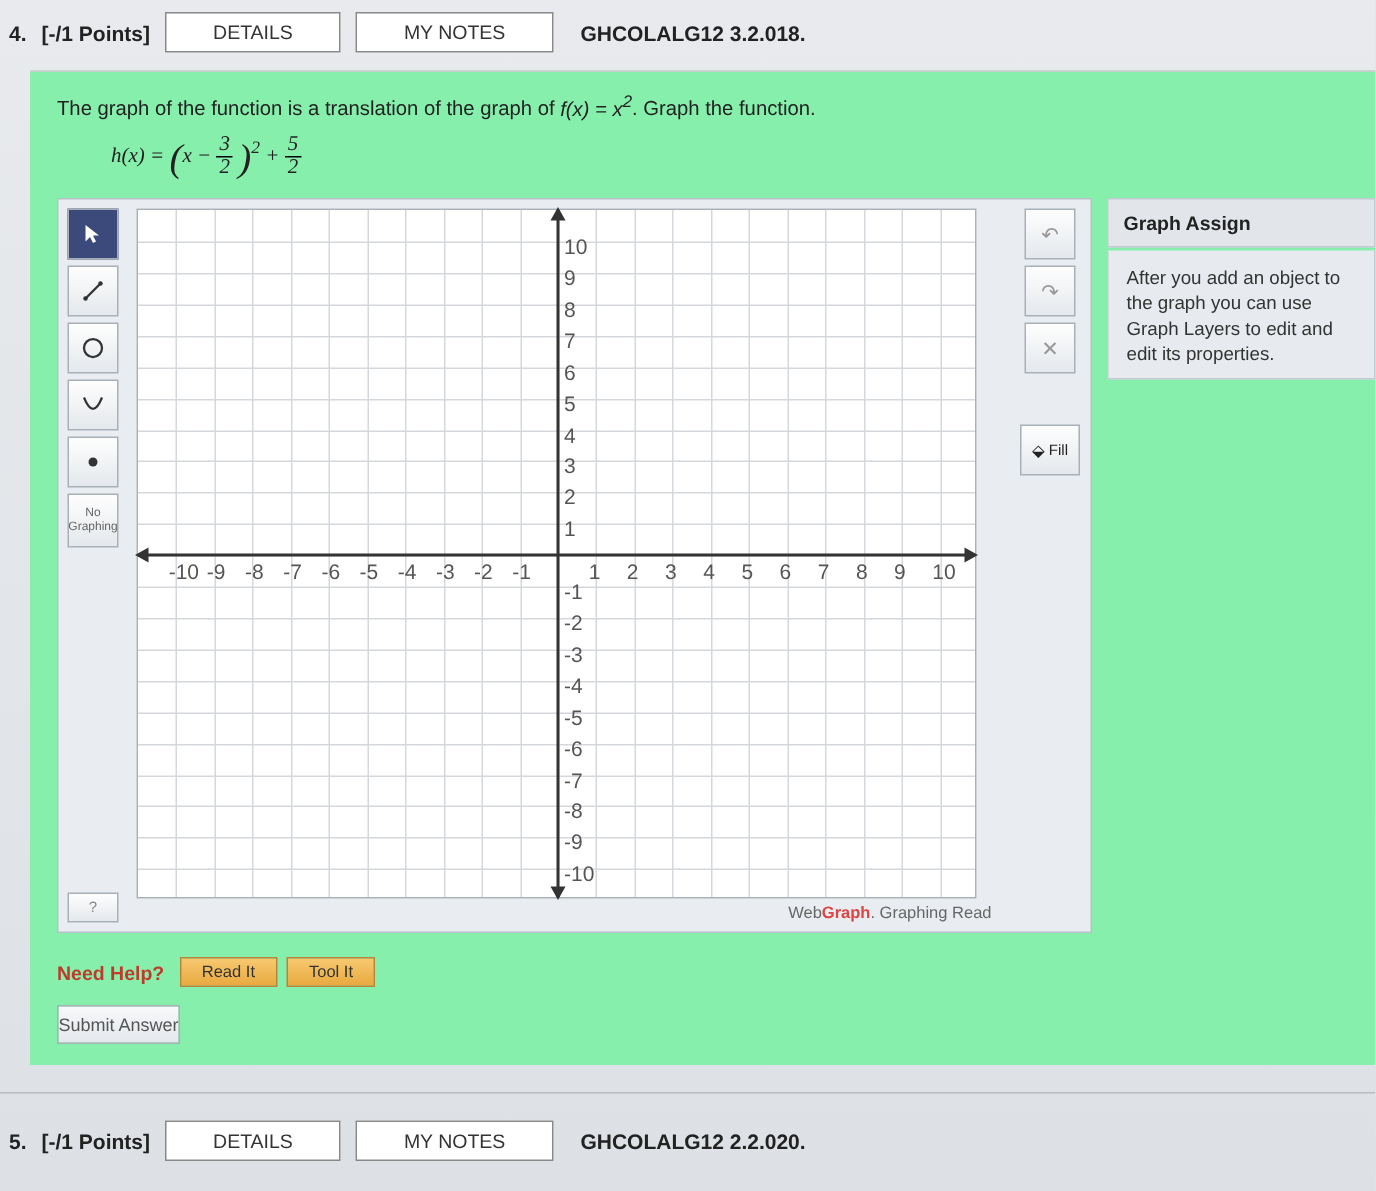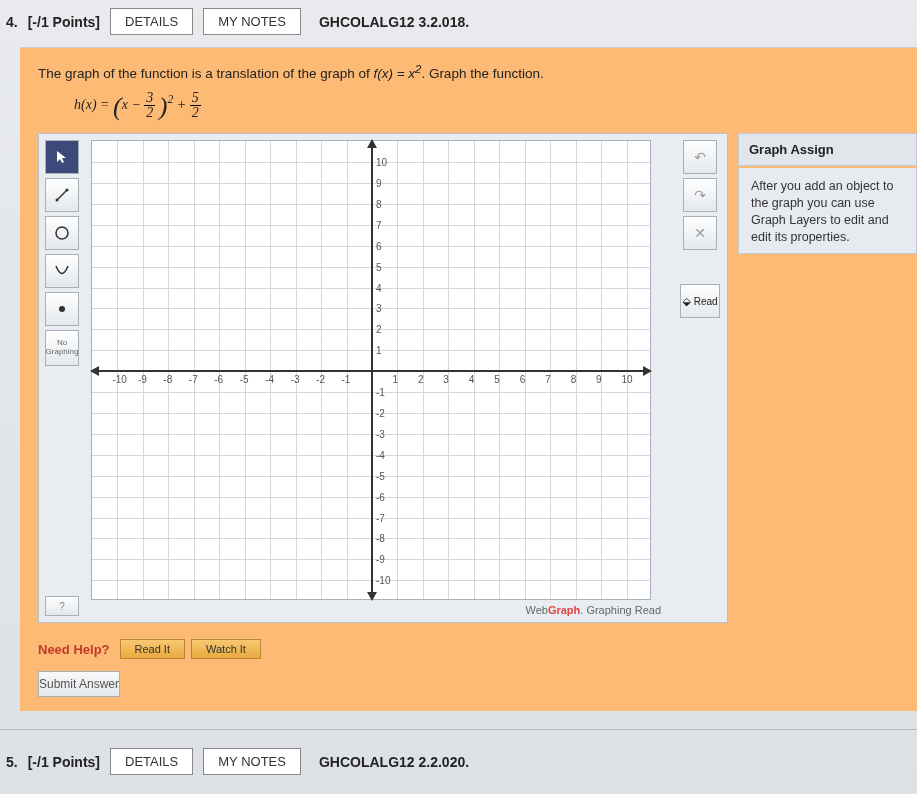--- a/index.html
+++ b/index.html
@@ -15,28 +15,28 @@
     .question-header {
       display: flex;
       align-items: center;
       gap: 10px;
       padding: 8px 6px 12px;
     }
     .q-number { font-weight: bold; font-size: 14px; }
     .btn-outline {
       border: 1px solid #888;
       background: #fff;
-      padding: 5px 14px;
+      padding: 5px 31px;
       font-size: 13px;
       cursor: pointer;
       color: #333;
     }
     .q-code { font-size: 14px; font-weight: bold; margin-left: 8px; }
     .content-box {
-      background: #fdba74;
+      background: #86efac;
       margin: 0 0 0 20px;
       padding: 14px 0 14px 18px;
       border-top: 1px solid #ccc;
     }
     .prompt { font-size: 13.5px; margin-bottom: 6px; }
     .formula { font-size: 14px; padding: 4px 0 12px 36px; font-style: italic; font-family: 'Times New Roman', serif; }
     .graph-row { display: flex; gap: 6px; }
     .graph-box {
       background: #e9edf1;
       border: 1px solid #b8c0c8;
@@ -69,21 +69,21 @@
       border: 1px solid #a8b0b8;
       position: relative;
     }
     .grid-line { position: absolute; background: #d4d8dc; }
     .grid-line.v { width: 1px; height: 100%; }
     .grid-line.h { height: 1px; width: 100%; }
     .axis { position: absolute; background: #333; }
     .axis.x { height: 2px; width: 100%; top: 50%; }
     .axis.y { width: 2px; height: 100%; left: 50%; }
     .arrow { position: absolute; width: 0; height: 0; }
-    .tick-label { position: absolute; font-size: 10px; color: #555; }
+    .tick-label { position: absolute; font-size: 14px; color: #555; }
     .graph-right-tools {
       display: flex; flex-direction: column; gap: 4px; width: 42px; align-items: center;
     }
     .right-btn { width: 34px; height: 34px; border:1px solid #a8b0b8; background: linear-gradient(#fefefe,#e4e8ec); display:flex; align-items:center; justify-content:center; font-size:14px; cursor:pointer; color:#999;}
     .fill-btn { width: 40px; height: 34px; border:1px solid #a8b0b8; background: linear-gradient(#fefefe,#e4e8ec); font-size:10px; display:flex; align-items:center; justify-content:center; cursor:pointer; margin-top:30px;}
     .brand { text-align: right; font-size: 11px; color: #666; margin-top: 4px; padding-right: 12px;}
     .brand b { color: #d44; }
     .layers-panel { flex:1; padding-left: 4px;}
     .layers-head { background: #e2e6ea; border: 1px solid #c2cad2; padding: 8px 10px; font-weight: bold; font-size: 13px; margin-bottom: 2px;}
     .layers-body { background: #e7ebef; border: 1px solid #c2cad2; border-top:none; padding: 10px 12px; font-size: 12.5px; color: #333; line-height: 1.35; height: 86px;}
@@ -251,35 +251,35 @@
         <div class="brand">
           <span>Web</span><b>Graph</b><span>. Graphing Read</span>
         </div>
       </div>
 
       <div class="graph-right-tools">
         <div class="right-btn">↶</div>
         <div class="right-btn">↷</div>
         <div class="right-btn">✕</div>
         <div class="fill-btn">
-          <span style="font-size:11px;">⬙</span>&nbsp;<span>Read</span>
+          <span style="font-size:11px;">⬙</span>&nbsp;<span>Fill</span>
         </div>
       </div>
     </div>
 
     <div class="layers-panel">
       <div class="layers-head">Graph Assign</div>
       <div class="layers-body">After you add an object to the graph you can use Graph Layers to edit and edit its properties.</div>
     </div>
   </div>
 
   <div class="help-row">
     <span class="need-help">Need Help?</span>
     <button class="help-btn">Read It</button>
-    <button class="help-btn">Watch It</button>
+    <button class="help-btn">Tool It</button>
   </div>
 
   <button class="submit-btn">Submit Answer</button>
 </div>
 
 <div class="q2-header">
   <span class="q-number">5.</span>
   <span class="q-number">[-/1 Points]</span>
   <button class="btn-outline">DETAILS</button>
   <button class="btn-outline">MY NOTES</button>

